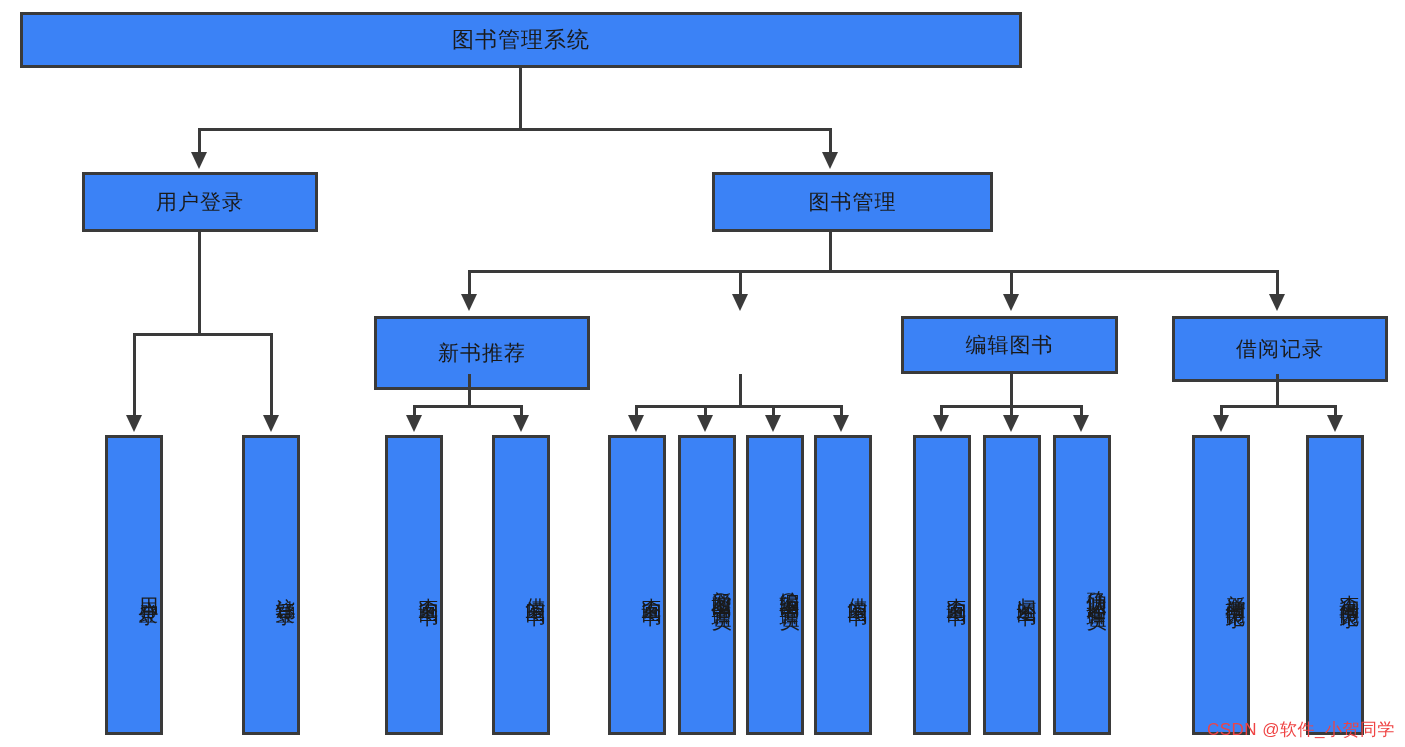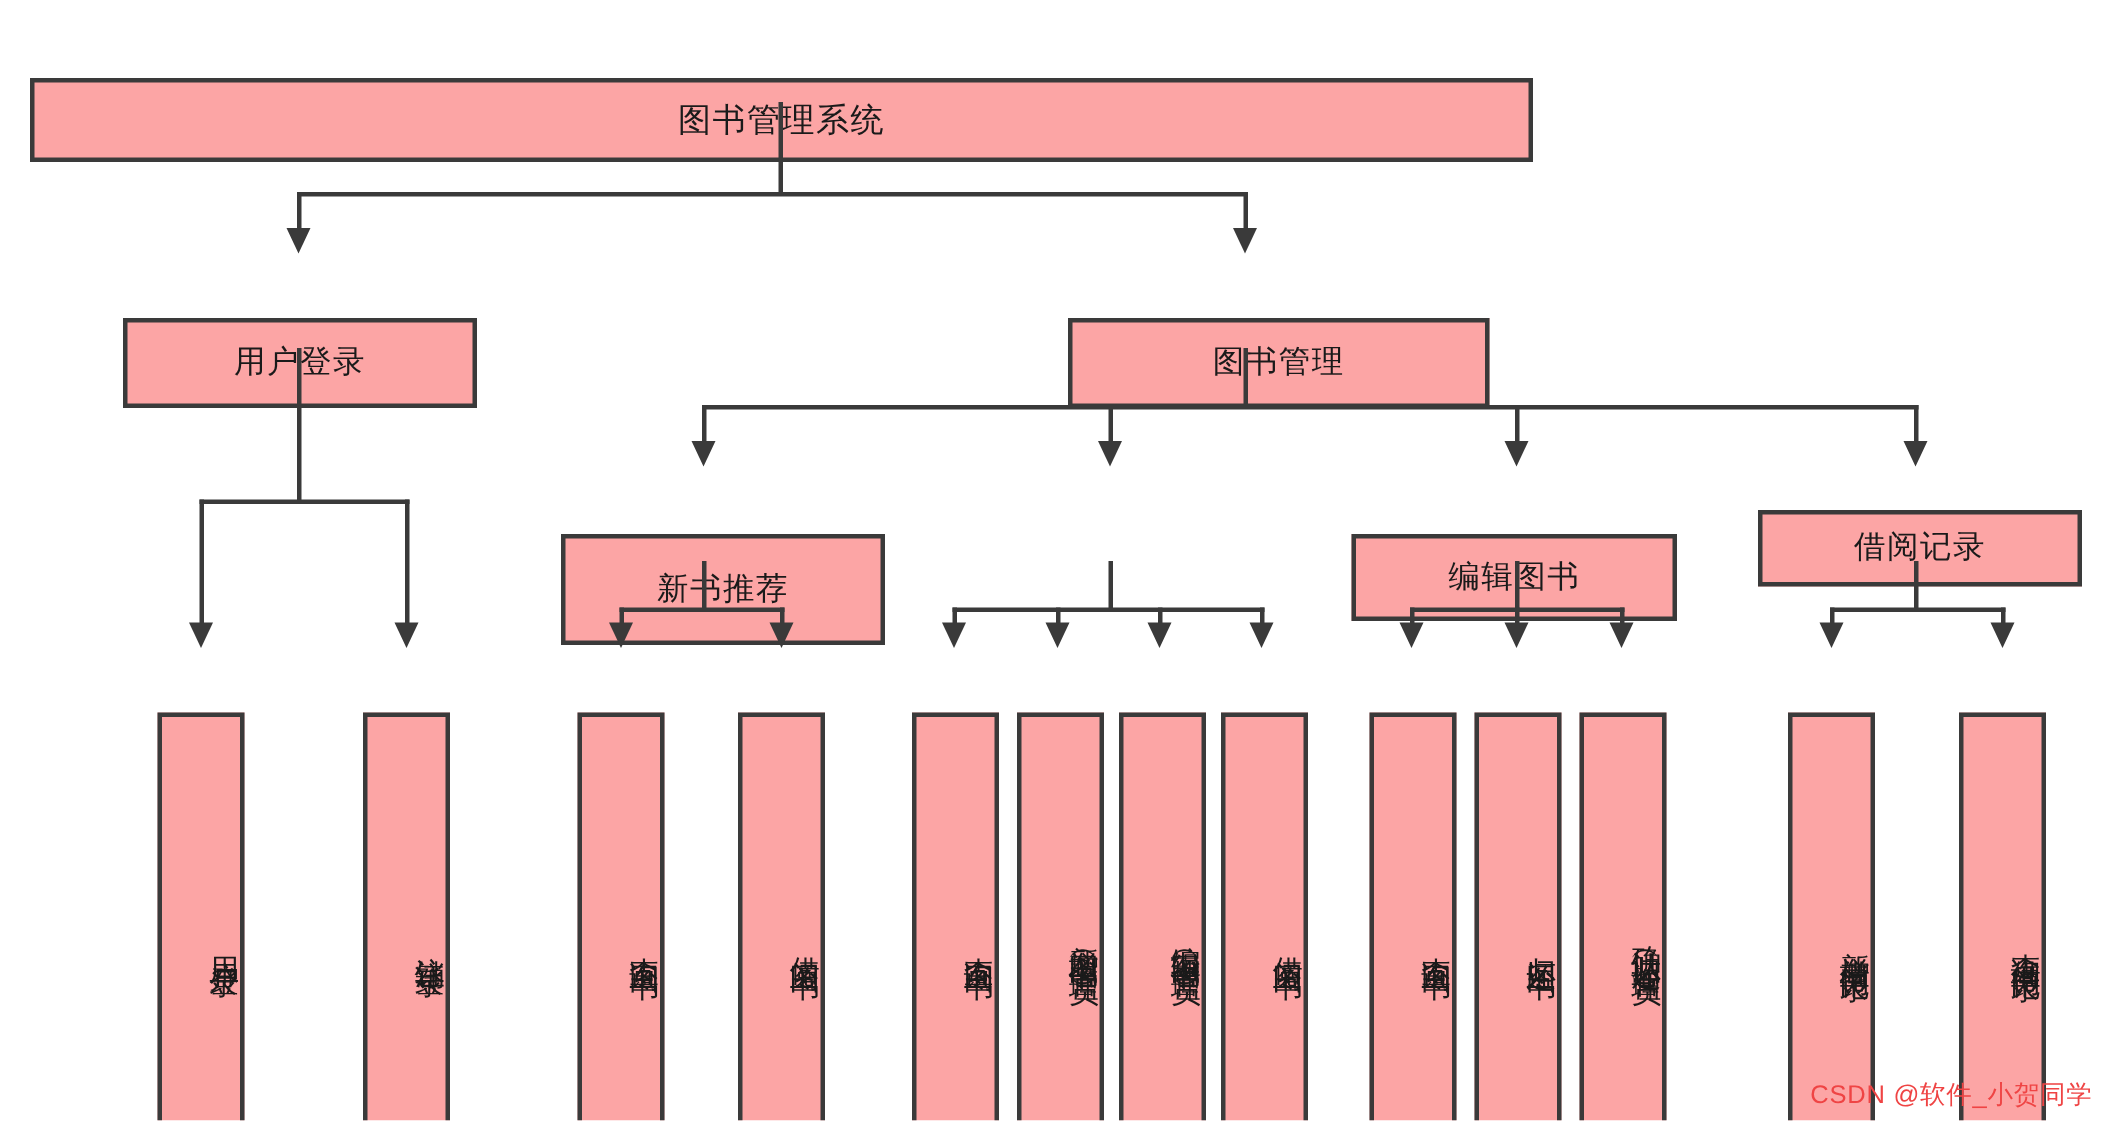--- a/index.html
+++ b/index.html
@@ -12,27 +12,26 @@
     width:1405px;
     height:747px;
     background:#ffffff;
     overflow:hidden;
   }
   
   .node{
     position:absolute;
     box-sizing:border-box;
     border:3px solid #3a3a3a;
-    background:#fca5a5;
+    background:#3b82f6;
     display:flex;
     align-items:center;
     justify-content:center;
     text-align:center;
     line-height:1.18;
-    margin-top:40px;
   }
   .node.h{          
     font-size:21px;
     letter-spacing:1px;
   }
   .node.v{          
     font-size:20px;
     writing-mode:vertical-rl;
     text-orientation:upright;
     letter-spacing:3px;
@@ -109,21 +108,21 @@
   <div class="arrow" style="left:1003px;top:294px;"></div>
   <div class="ln lv" style="left:1276px;top:270px;width:3px;height:26px;"></div>
   <div class="arrow" style="left:1269px;top:294px;"></div>
 
   <div class="node h" style="left:374px;top:316px;width:216px;height:74px;">
     <span>新书推荐</span>
   </div>
   <div class="node h" style="left:901px;top:316px;width:217px;height:58px;">
     <span>编辑图书</span>
   </div>
-  <div class="node h" style="left:1172px;top:300px;width:216px;height:51px;">
+  <div class="node h" style="left:1172px;top:316px;width:216px;height:66px;">
     <span>借阅记录</span>
   </div>
 
   <div class="ln lv" style="left:468px;top:374px;width:3px;height:33px;"></div>
   <div class="ln lh" style="left:413px;top:405px;width:110px;height:3px;"></div>
   <div class="ln lv" style="left:413px;top:405px;width:3px;height:12px;"></div>
   <div class="arrow" style="left:406px;top:415px;"></div>
   <div class="ln lv" style="left:520px;top:405px;width:3px;height:12px;"></div>
   <div class="arrow" style="left:513px;top:415px;"></div>
 

